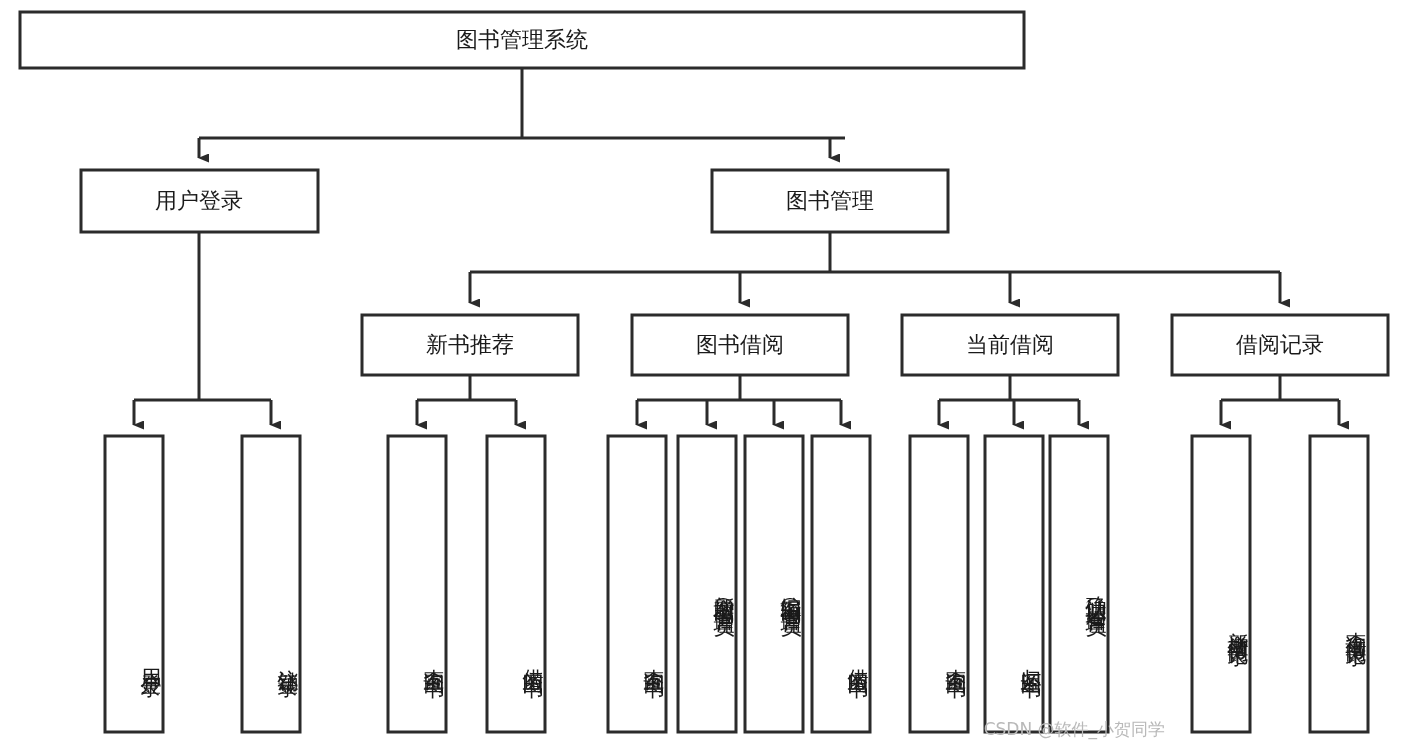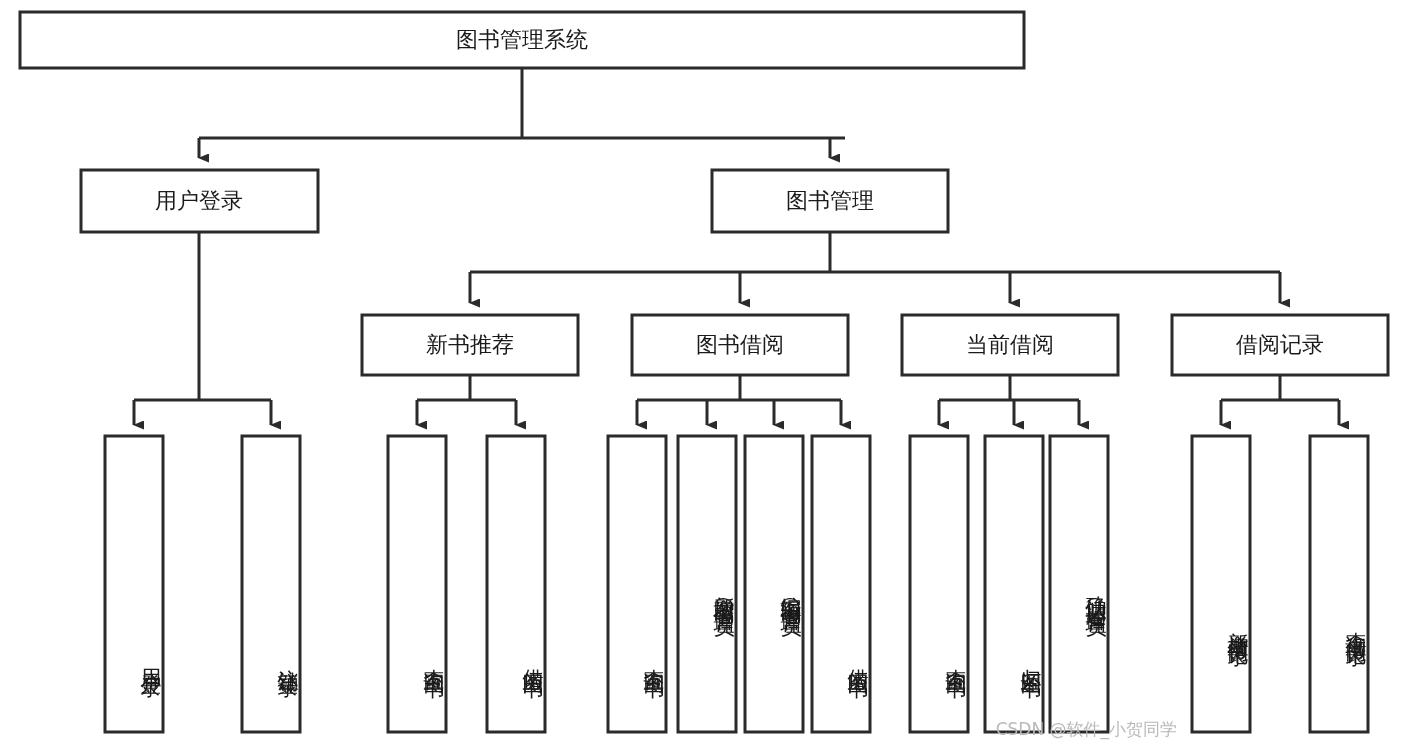--- a/index.html
+++ b/index.html
@@ -55,21 +55,21 @@
     letter-spacing: 3px;
     text-align: center;
     display: flex;
     align-items: flex-start;
     justify-content: center;
     white-space: nowrap;
     pointer-events: none;
   }
   .watermark {
     position: absolute;
-    right: 14px;
+    right: 26px;
     bottom: 6px;
     font-family: "DejaVu Sans", "Liberation Sans", sans-serif;
     font-size: 17px;
     color: #b9b9b9;
     white-space: nowrap;
     user-select: none;
   }
 </style>
 </head>
 <body>

